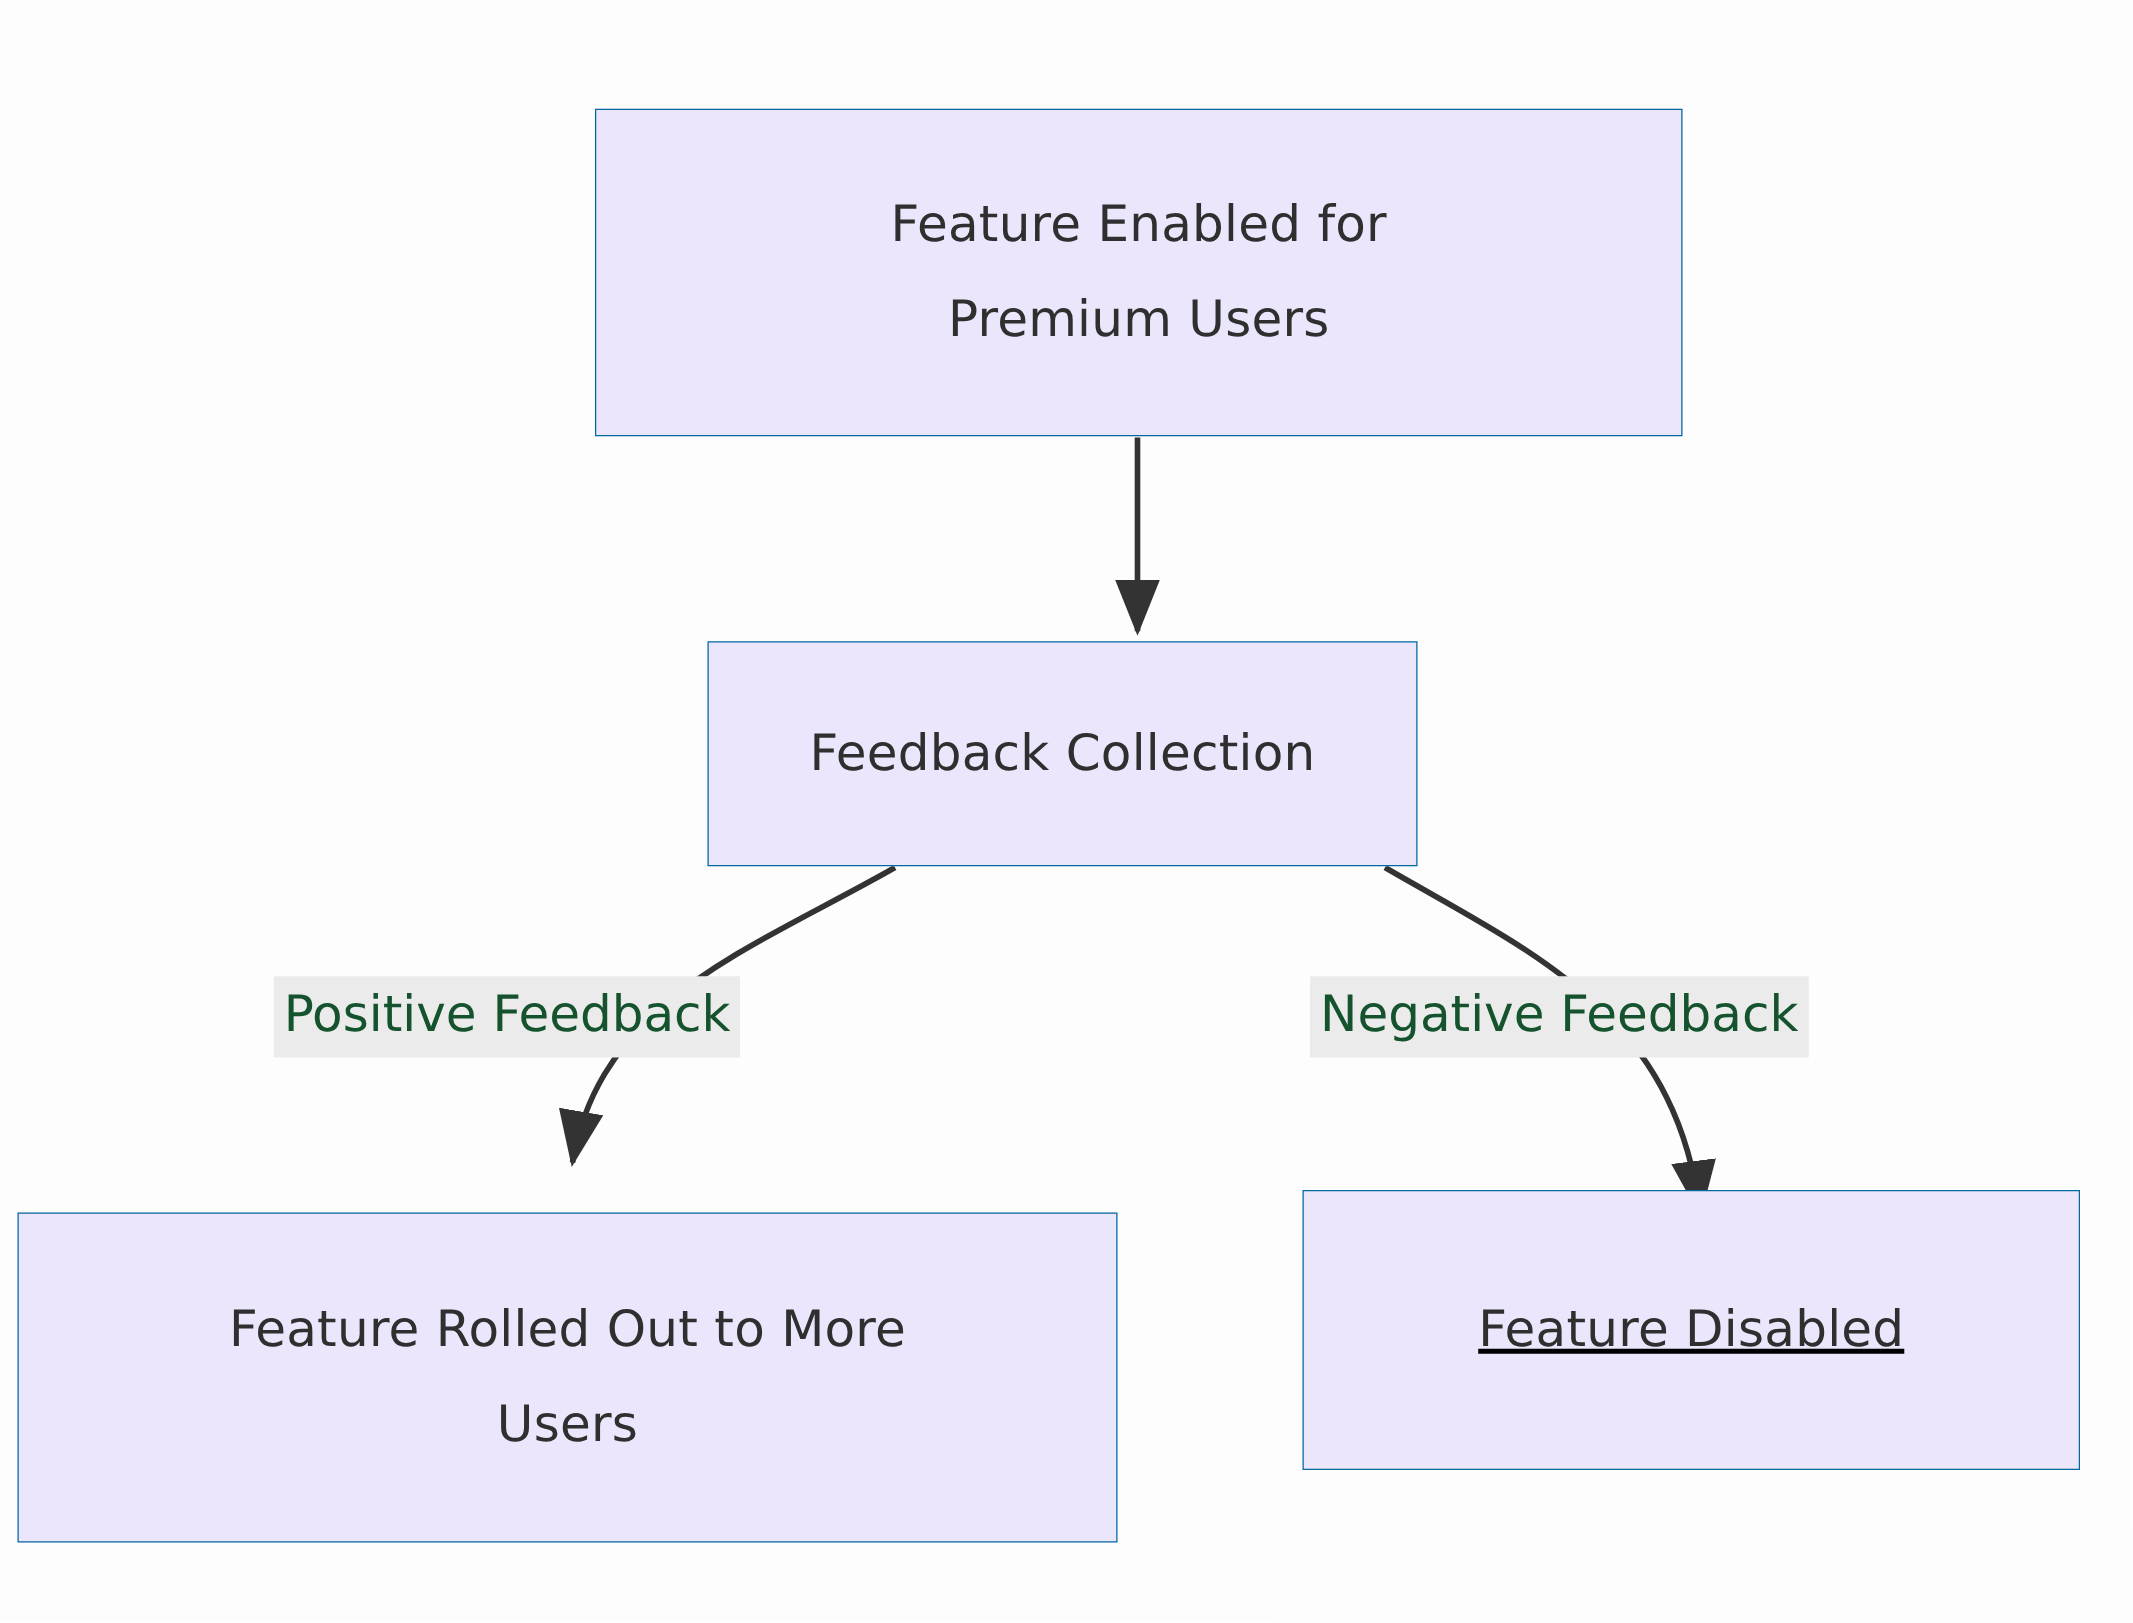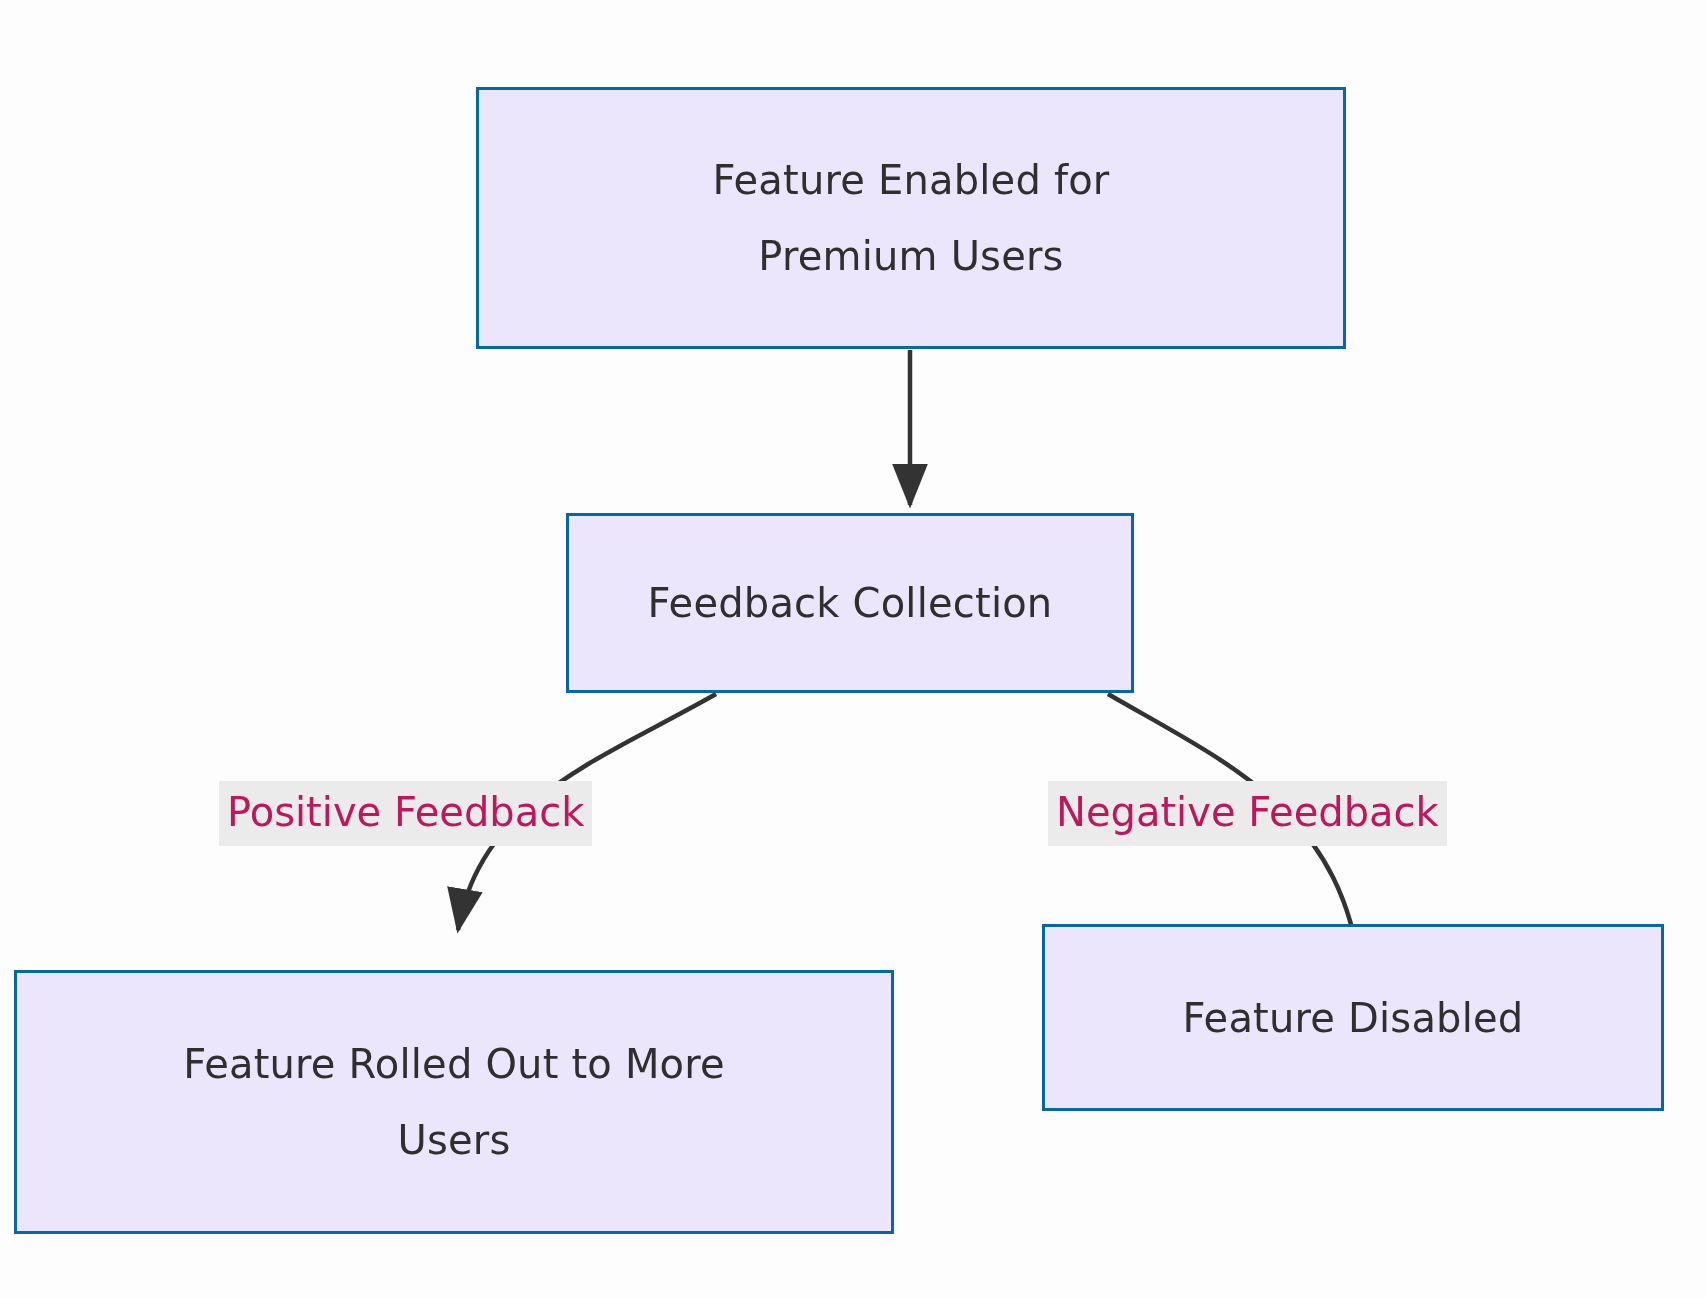--- a/index.html
+++ b/index.html
@@ -21,21 +21,21 @@
     left: 0;
     top: 0;
     width: 1706px;
     height: 1298px;
     pointer-events: none;
   }
   .node {
     position: absolute;
     box-sizing: border-box;
     background: #ebe6fb;
-    border: 3px solid #0369a1;
+    border: 1px solid #0369a1;
     display: flex;
     align-items: center;
     justify-content: center;
     text-align: center;
   }
   .node-label {
     color: #2f2f2f;
     font-size: 40px;
     line-height: 1.9;
     letter-spacing: 0.2px;
@@ -56,28 +56,29 @@
   }
   #node-rolled-out {
     left: 14px;
     top: 940px;
     width: 880px;
     height: 264px;
     margin-top: 30px;
   }
   #node-feature-disabled {
     left: 1042px;
-    top: 924px;
+    top: 952px;
     width: 622px;
-    height: 187px;
+    height: 224px;
+    text-decoration: underline;
   }
   .edge-label {
     position: absolute;
     background: #ebebeb;
-    color: #be185d;
+    color: #14532d;
     font-size: 40px;
     line-height: 1;
     padding: 11px 8px 14px 8px;
     white-space: nowrap;
   }
   #edge-label-positive {
     left: 219px;
     top: 781px;
   }
   #edge-label-negative {

